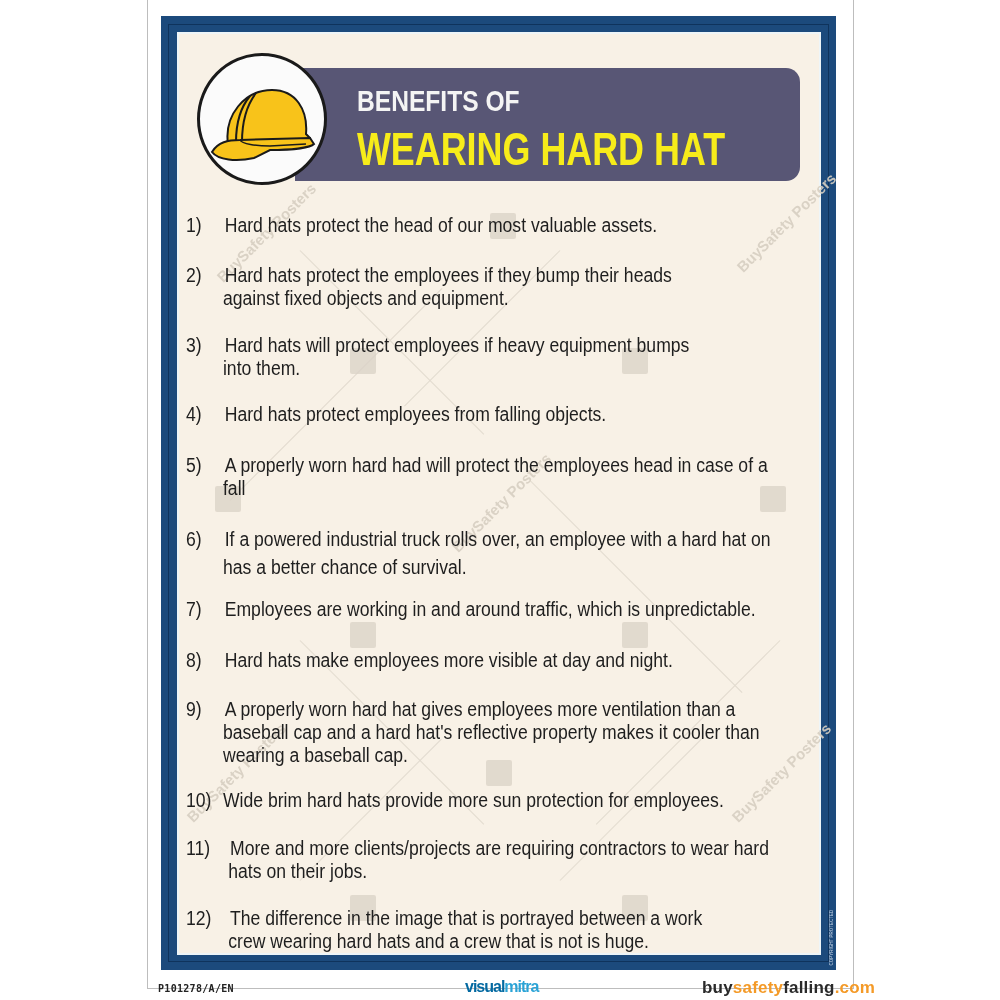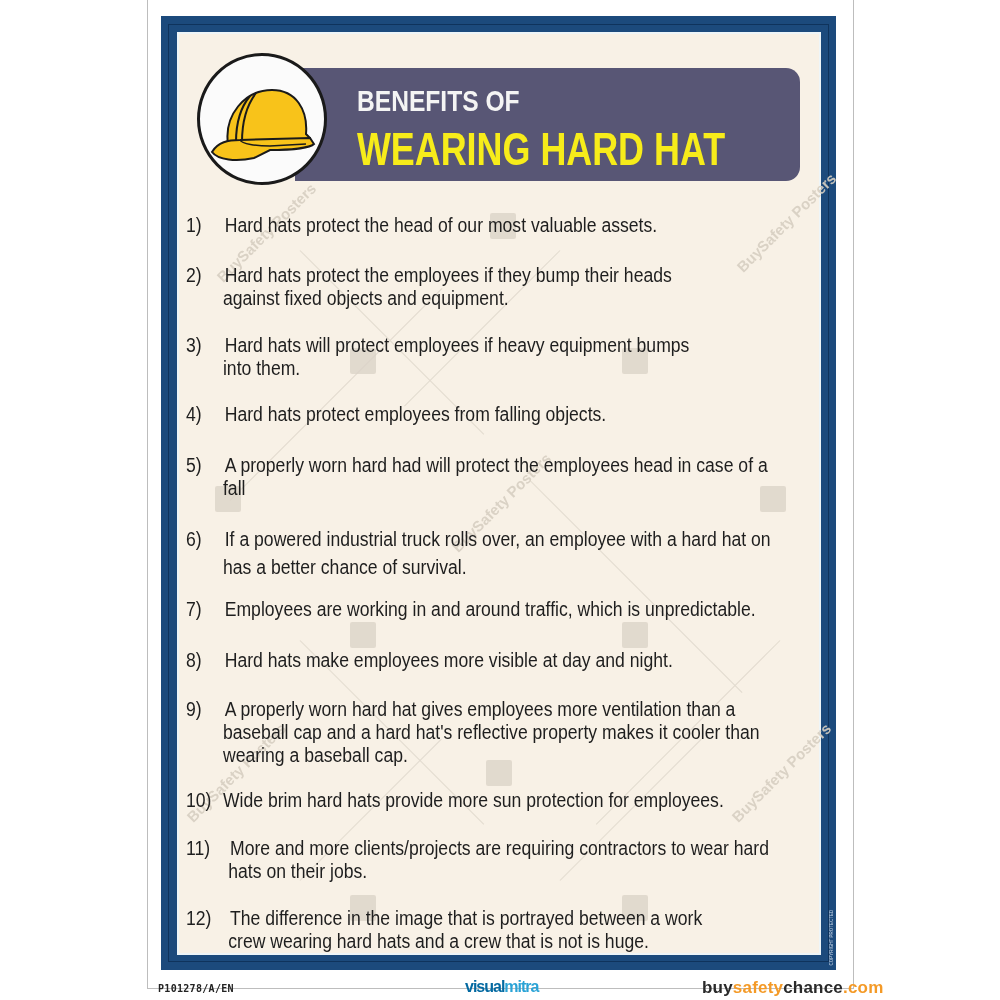--- a/index.html
+++ b/index.html
@@ -141,14 +141,14 @@
 
 <div class="copyright">
   <span>COPYRIGHT PROTECTED</span>
 </div>
 
 <div class="footer-code">P101278/A/EN</div>
 <div class="footer-logo">
   <span class="a">visual</span><span class="b">mitra</span>
 </div>
 <div class="footer-site">
-  <span class="a">buy</span><span class="b">safety</span><span class="a">chance</span><span class="b">.com</span>
+  <span class="a">buy</span><span class="b">safety</span><span class="a">falling</span><span class="b">.com</span>
 </div>
 
 </body></html>

